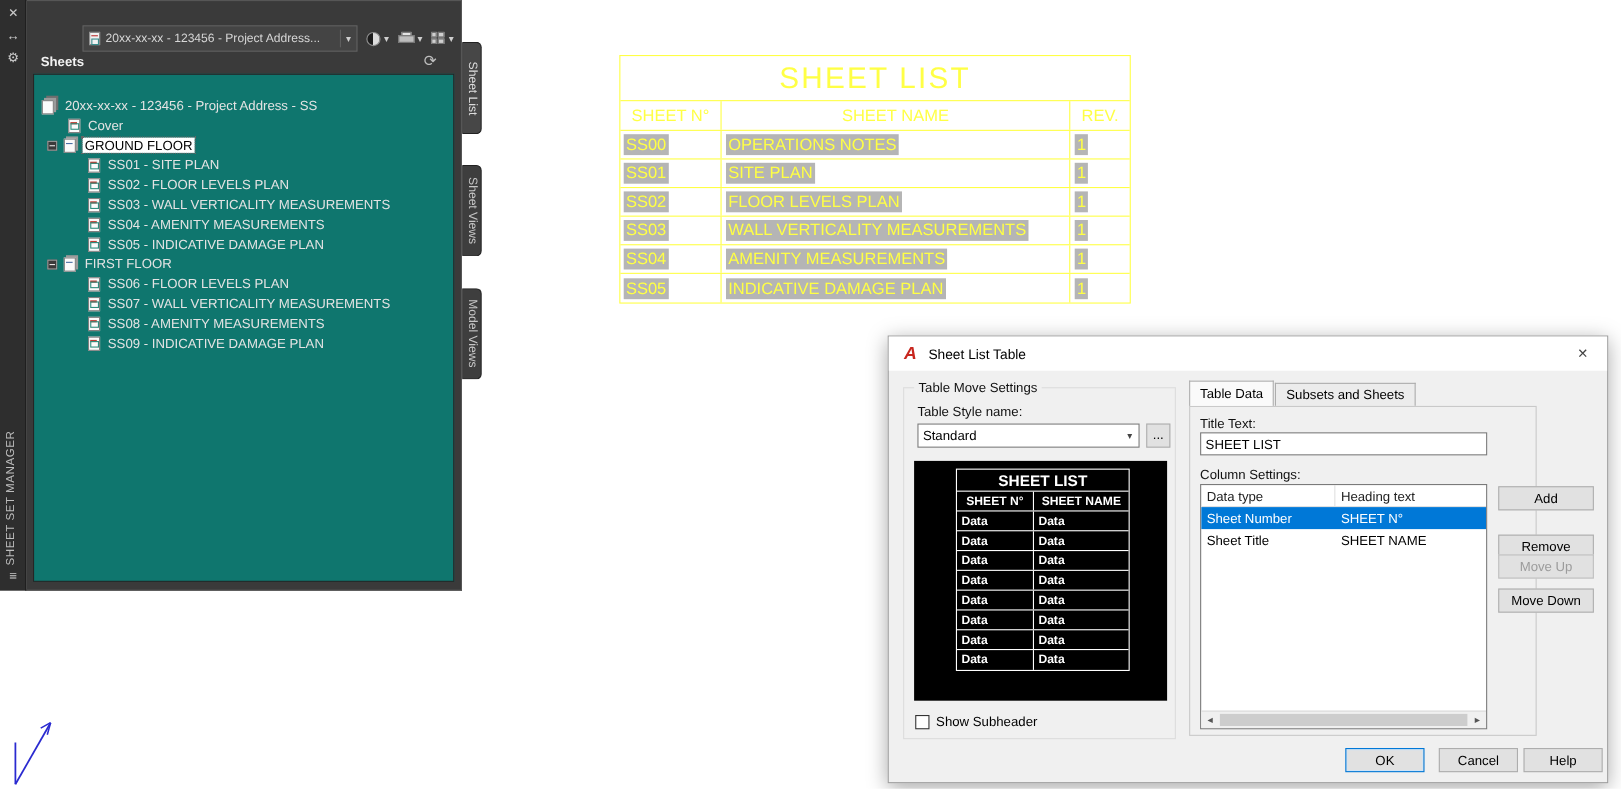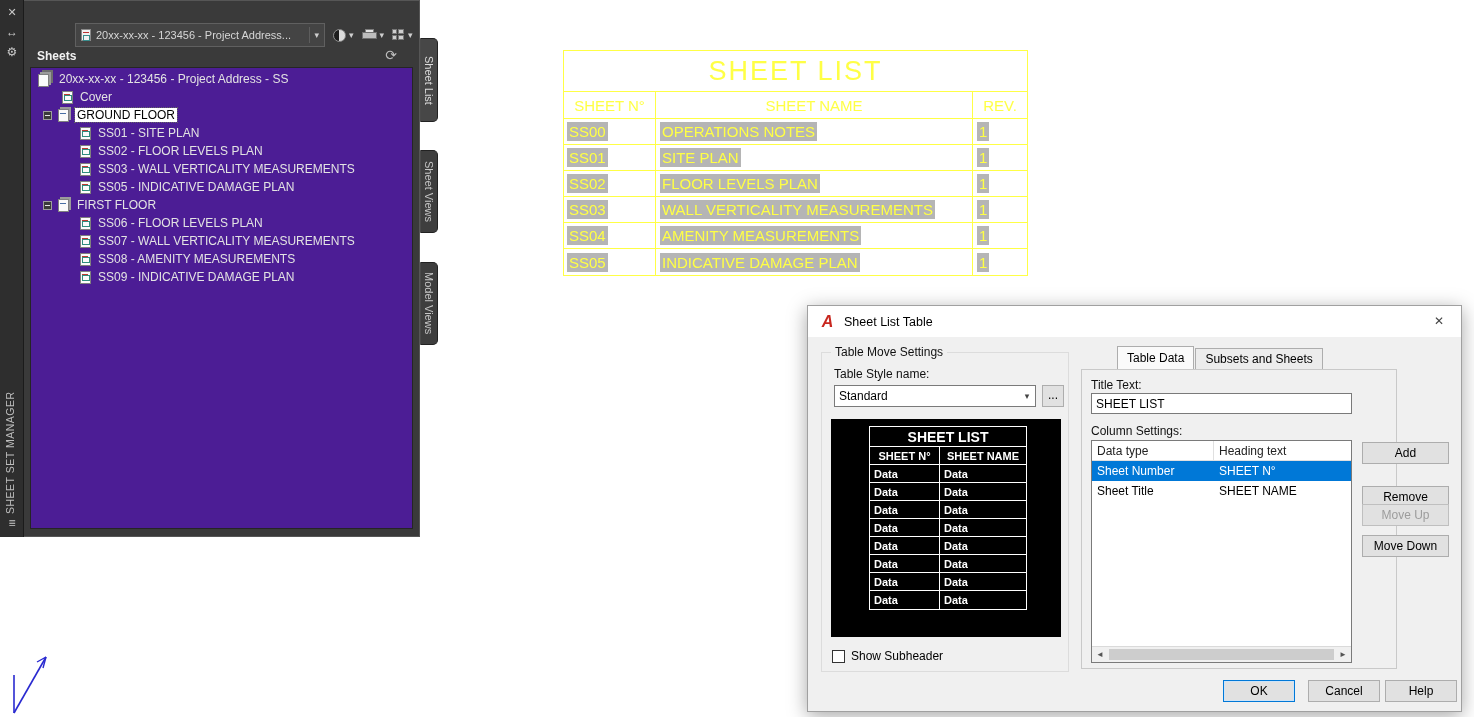--- a/index.html
+++ b/index.html
@@ -41,22 +41,22 @@
   .ico-printer .top { position:absolute; left:3px; top:0; width:9px; height:4px; background:#e3e3e3; border:1px solid #7d7d7d; }
   .ico-printer .base { position:absolute; left:0; top:3px; width:15px; height:7px; background:#bdbdbd; border:1px solid #6f6f6f; }
   .ico-grid { width:13px; height:12px; display:grid; grid-template-columns:5px 6px; grid-template-rows:5px 5px; gap:1px; }
   .ico-grid span { background:#cfcfcf; border:1px solid #777; }
 
   .sheets-header { position:absolute; left:13px; top:48px; color:#f2f2f2;
     font-size:12px; font-weight:bold; }
   .refresh-btn { position:absolute; right:22px; top:46px; color:#bdbdbd; font-size:14px; cursor:default; }
 
   .tree { position:absolute; left:6px; right:6px; top:66px; bottom:7px;
-    background:#4c1d95; border:1px solid #252525; color:#e3e3e3;
-    font-size:12px; padding-top:2px; overflow:hidden; }
+    background:#0f766e; border:1px solid #252525; color:#e3e3e3;
+    font-size:12px; padding-top:19px; overflow:hidden; }
   .trow { height:18px; display:flex; align-items:center; white-space:nowrap; cursor:default; }
   .ind-root   { padding-left:7px; }
   .ind-child  { padding-left:31px; }
   .ind-subset { padding-left:12px; }
   .ind-sheet  { padding-left:49px; }
   .tlabel { padding:0 2px; }
   .tlabel.sel { background:#ffffff; color:#000000; outline:1px dotted #666; }
   .minus-box { width:9px; height:9px; border:1px solid #9d9d9d; background:#3a3a3a;
     position:relative; margin-right:6px; flex:none; }
   .minus-box::before { content:""; position:absolute; left:1px; right:1px; top:3px; height:1px; background:#e6e6e6; }
@@ -132,21 +132,21 @@
   .pc2 { flex:1; height:100%; display:flex; align-items:center; }
   .pt-head .pc1, .pt-head .pc2 { justify-content:center; font-weight:bold; }
   .pt-row .pc1, .pt-row .pc2 { padding-left:4px; font-weight:bold; }
 
   .chk-row { position:absolute; left:10px; top:296px; display:flex; align-items:center; gap:6px; }
   .chk { width:13px; height:13px; border:1px solid #333; background:#fff; flex:none; }
 
   .tabstrip { position:absolute; left:273px; top:40px; display:flex; align-items:flex-end; }
   .tab { height:21px; line-height:21px; padding:0 9px; background:#ececec;
     border:1px solid #adadad; border-bottom:none; margin-right:1px; cursor:default; }
-  .tab.active { background:#fafafa; height:23px; line-height:23px; position:relative; z-index:2;margin-left:36px; }
+  .tab.active { background:#fafafa; height:23px; line-height:23px; position:relative; z-index:2; }
   .tabpage { position:absolute; left:273px; top:63px; width:316px; height:300px;
     background:#f0f0f0; border:1px solid #c9c9c9; }
   .lbl-titletext { left:9px; top:8px; }
   .title-input { position:absolute; left:9px; top:23px; width:261px; height:21px;
     background:#fff; border:1px solid #7a7a7a; font-size:12px; padding:0 4px;
     font-family:"Liberation Sans", sans-serif; }
   .lbl-colsettings { left:9px; top:54px; }
   .listbox { position:absolute; left:9px; top:70px; width:261px; height:223px;
     background:#fff; border:1px solid #7a7a7a; overflow:hidden; }
   .lhead { display:flex; height:20px; border-bottom:1px solid #e0e0e0; color:#222; }
@@ -242,20 +242,24 @@
     <div class="trow ind-sheet">
       <span class="icon-sheet"></span>
       <span class="tlabel">SS02 - FLOOR LEVELS PLAN</span>
     </div>
     <div class="trow ind-sheet">
       <span class="icon-sheet"></span>
       <span class="tlabel">SS03 - WALL VERTICALITY MEASUREMENTS</span>
     </div>
     <div class="trow ind-sheet">
       <span class="icon-sheet"></span>
+      <span class="tlabel">SS04 - AMENITY MEASUREMENTS</span>
+    </div>
+    <div class="trow ind-sheet">
+      <span class="icon-sheet"></span>
       <span class="tlabel">SS05 - INDICATIVE DAMAGE PLAN</span>
     </div>
     <div class="trow ind-subset">
       <span class="minus-box"></span>
       <span class="icon-subset"></span>
       <span class="tlabel">FIRST FLOOR</span>
     </div>
     <div class="trow ind-sheet">
       <span class="icon-sheet"></span>
       <span class="tlabel">SS06 - FLOOR LEVELS PLAN</span>

